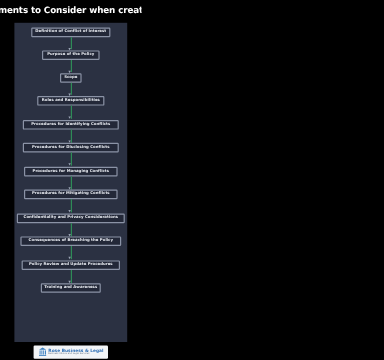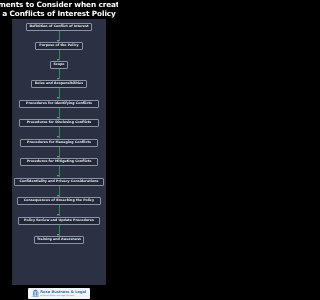--- a/index.html
+++ b/index.html
@@ -151,21 +151,20 @@
     letter-spacing: 0.02px;
   }
 </style>
 </head>
 <body>
 
 <div id="page">
 
   <div id="title-area">
     <div class="title-line">Elements to Consider when creating</div>
-    <div class="title-line">a Conflicts of Interest Policy</div>
   </div>
 
   <div id="chart-panel">
     <div id="flow">
 
       <div class="node" style="left:14px; top:4px; width:66px; height:8px;">
         <span class="node-label">Definition of Conflict of Interest</span>
       </div>
       <div class="connector" style="left:46.6px; top:12px; height:10px;"></div>
       <div class="arrowhead" style="left:45.2px; top:20.5px;"></div>

